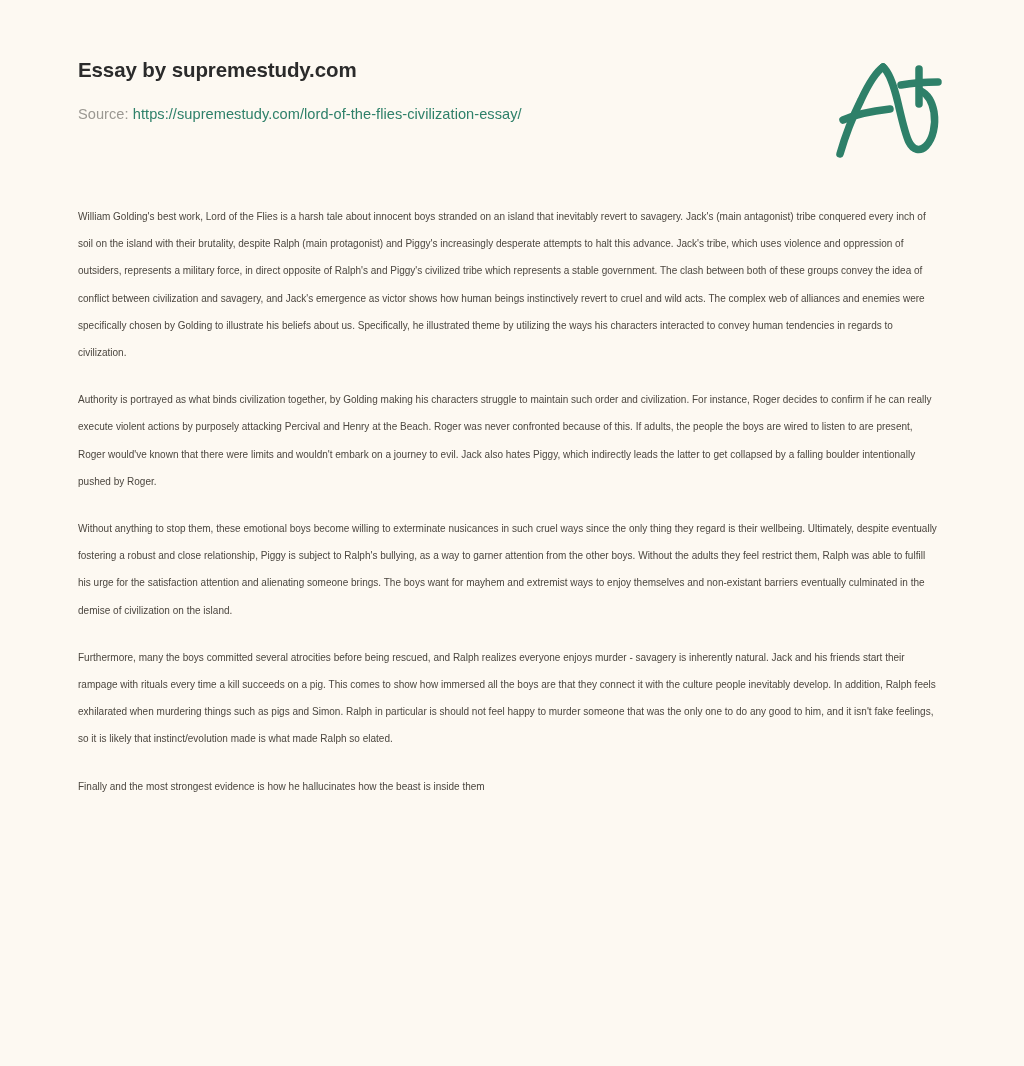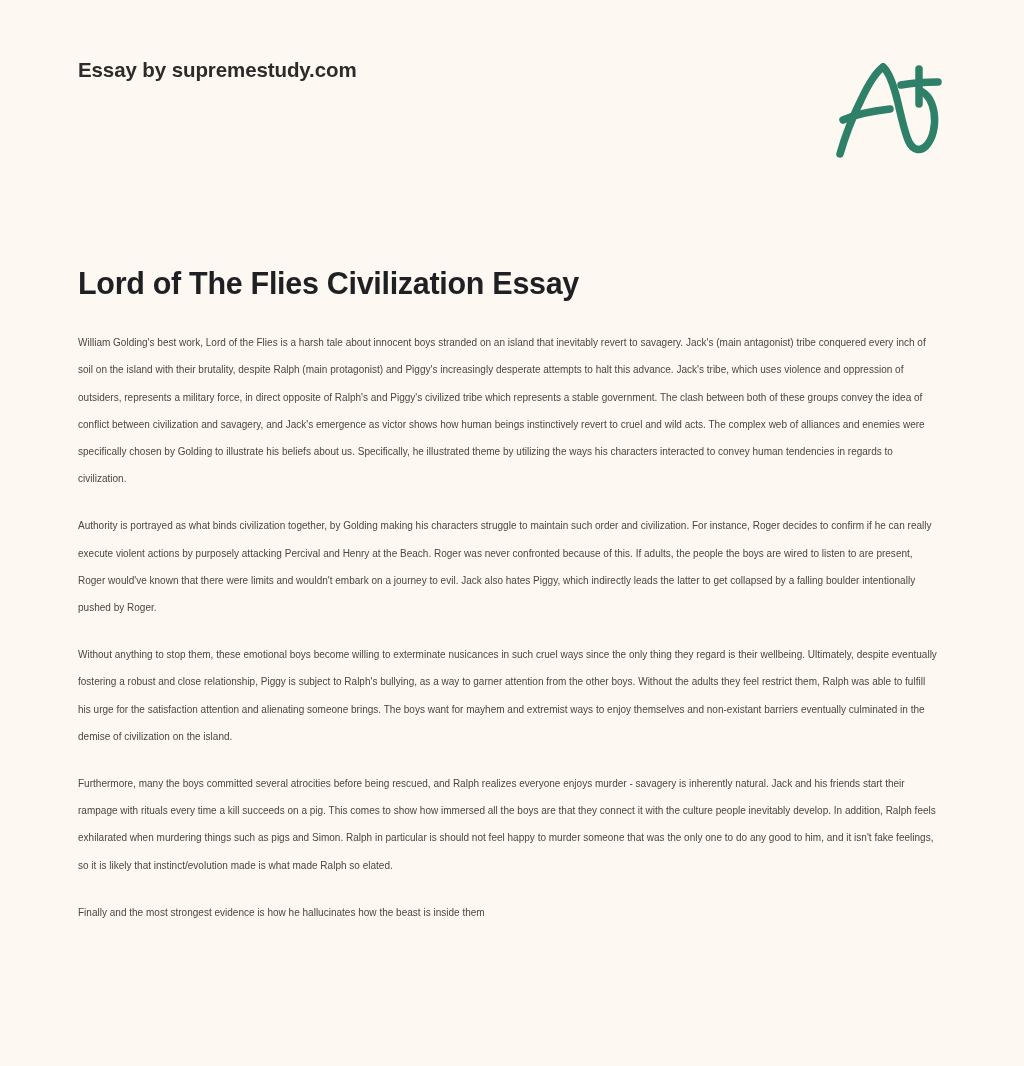--- a/index.html
+++ b/index.html
@@ -95,40 +95,43 @@
     margin-bottom: 0;
   }
 </style>
 </head>
 <body>
 
 <div class="page">
 
   <div class="header">
     <div class="byline">Essay by supremestudy.com</div>
+    <div class="source-line">
+      <span class="source-label">Source:</span>
+      <a class="source-url" href="#">https://supremestudy.com/lord-of-the-flies-civilization-essay/</a>
+    </div>
   </div>
 
   <div class="logo">
     <svg viewBox="0 0 122 104" xmlns="http://www.w3.org/2000/svg" fill="none" stroke="#2e8069" stroke-width="7.5" stroke-linecap="round" stroke-linejoin="round">
 
       <path d="M12 98 C 16 84, 24 62, 33 44 C 40 29, 48 16, 55 11"></path>
 
       <path d="M55 11 C 61 16, 66 30, 70 47 C 74 64, 77 78, 81 86
                C 85 94, 92 96, 98 90 C 105 83, 108 69, 106 56
                C 104 45, 99 38, 93 35"></path>
 
       <path d="M15 64 C 26 59, 44 55, 62 53"></path>
 
       <path d="M91 13 C 91 24, 91 36, 91 48"></path>
 
       <path d="M73 29 C 84 27, 98 26, 110 26"></path>
     </svg>
   </div>
 
-  <h1 class="doc-title">Lord of The Flies Civilization Essay</h1>
 
   <div class="article">
     <p>William Golding's best work, Lord of the Flies is a harsh tale about innocent boys stranded on an island that inevitably revert to savagery. Jack's (main antagonist) tribe conquered every inch of soil on the island with their brutality, despite Ralph (main protagonist) and Piggy's increasingly desperate attempts to halt this advance. Jack's tribe, which uses violence and oppression of outsiders, represents a military force, in direct opposite of Ralph's and Piggy's civilized tribe which represents a stable government. The clash between both of these groups convey the idea of conflict between civilization and savagery, and Jack's emergence as victor shows how human beings instinctively revert to cruel and wild acts. The complex web of alliances and enemies were specifically chosen by Golding to illustrate his beliefs about us. Specifically, he illustrated theme by utilizing the ways his characters interacted to convey human tendencies in regards to civilization.</p>
     <p>Authority is portrayed as what binds civilization together, by Golding making his characters struggle to maintain such order and civilization. For instance, Roger decides to confirm if he can really execute violent actions by purposely attacking Percival and Henry at the Beach. Roger was never confronted because of this. If adults, the people the boys are wired to listen to are present, Roger would've known that there were limits and wouldn't embark on a journey to evil. Jack also hates Piggy, which indirectly leads the latter to get collapsed by a falling boulder intentionally pushed by Roger.</p>
     <p>Without anything to stop them, these emotional boys become willing to exterminate nusicances in such cruel ways since the only thing they regard is their wellbeing. Ultimately, despite eventually fostering a robust and close relationship, Piggy is subject to Ralph's bullying, as a way to garner attention from the other boys. Without the adults they feel restrict them, Ralph was able to fulfill his urge for the satisfaction attention and alienating someone brings. The boys want for mayhem and extremist ways to enjoy themselves and non-existant barriers eventually culminated in the demise of civilization on the island.</p>
     <p>Furthermore, many the boys committed several atrocities before being rescued, and Ralph realizes everyone enjoys murder - savagery is inherently natural. Jack and his friends start their rampage with rituals every time a kill succeeds on a pig. This comes to show how immersed all the boys are that they connect it with the culture people inevitably develop. In addition, Ralph feels exhilarated when murdering things such as pigs and Simon. Ralph in particular is should not feel happy to murder someone that was the only one to do any good to him, and it isn't fake feelings, so it is likely that instinct/evolution made is what made Ralph so elated.</p>
     <p>Finally and the most strongest evidence is how he hallucinates how the beast is inside them</p>
   </div>
 
 </div>

